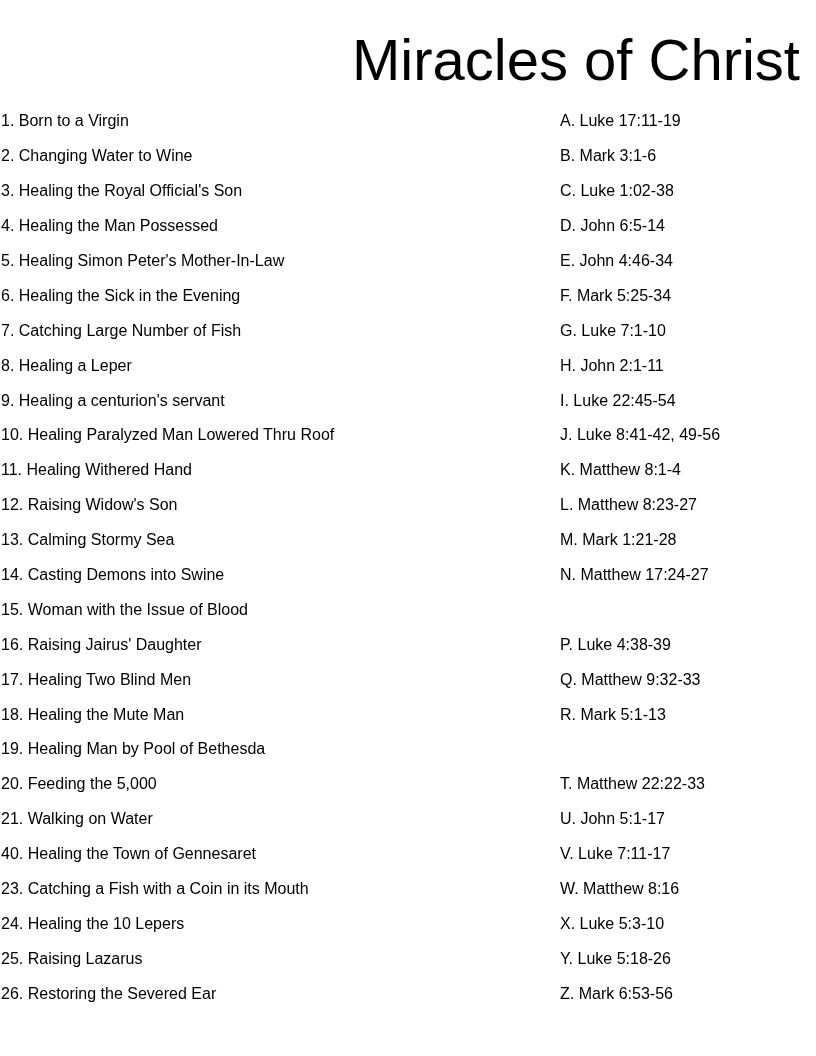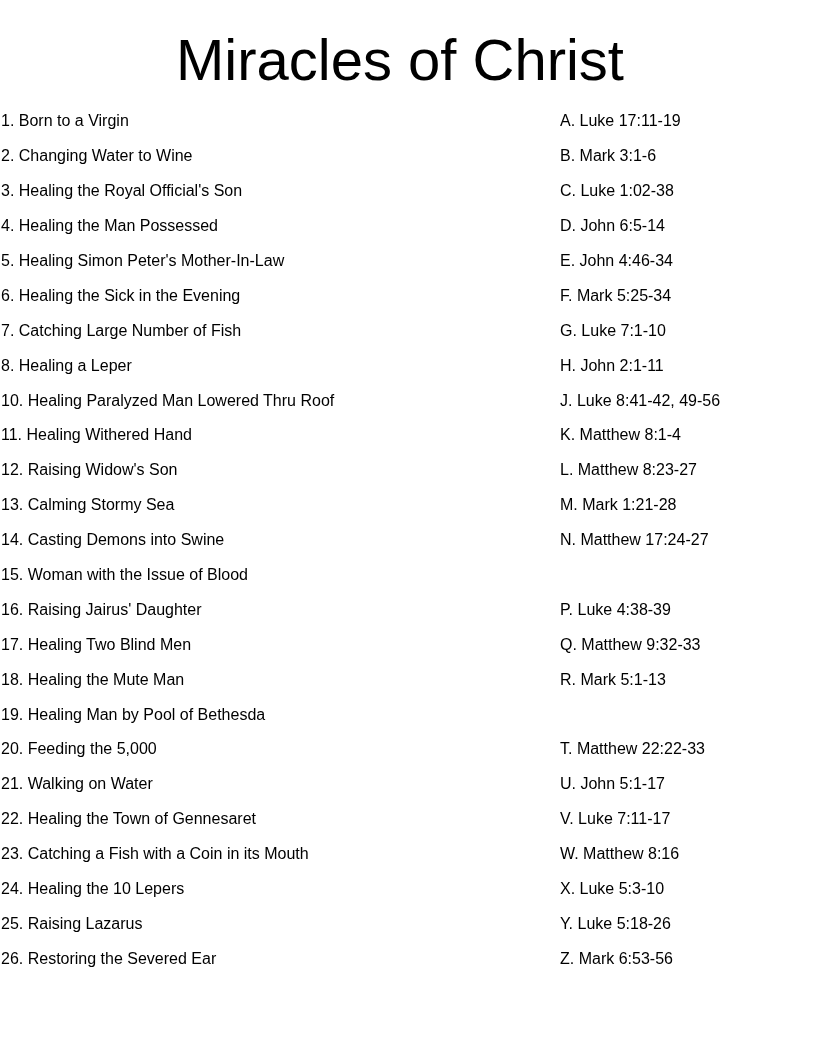--- a/index.html
+++ b/index.html
@@ -13,21 +13,21 @@
     position: relative;
     font-family: "Liberation Sans", sans-serif;
     color: #000000;
     overflow: hidden;
   }
   .page-title {
     position: absolute;
     top: 28px;
     left: 0;
     width: 800px;
-    text-align: center;
+    text-align: right;
     font-size: 58px;
     line-height: 64px;
     font-weight: normal;
     letter-spacing: 0px;
     margin: 0;
     color: #000000;
     font-family: "Liberation Sans", sans-serif;
   }
   .matching-list {
     position: absolute;
@@ -93,20 +93,24 @@
   <div class="matching-row">
     <div class="miracle-cell">7. Catching Large Number of Fish</div>
     <div class="reference-cell">G. Luke 7:1-10</div>
   </div>
 
   <div class="matching-row">
     <div class="miracle-cell">8. Healing a Leper</div>
     <div class="reference-cell">H. John 2:1-11</div>
   </div>
 
+  <div class="matching-row">
+    <div class="miracle-cell">9. Healing a centurion's servant</div>
+    <div class="reference-cell">I. Luke 22:45-54</div>
+  </div>
 
   <div class="matching-row">
     <div class="miracle-cell">10. Healing Paralyzed Man Lowered Thru Roof</div>
     <div class="reference-cell">J. Luke 8:41-42, 49-56</div>
   </div>
 
   <div class="matching-row">
     <div class="miracle-cell">11. Healing Withered Hand</div>
     <div class="reference-cell">K. Matthew 8:1-4</div>
   </div>
@@ -153,21 +157,21 @@
     <div class="miracle-cell">20. Feeding the 5,000</div>
     <div class="reference-cell">T. Matthew 22:22-33</div>
   </div>
 
   <div class="matching-row">
     <div class="miracle-cell">21. Walking on Water</div>
     <div class="reference-cell">U. John 5:1-17</div>
   </div>
 
   <div class="matching-row">
-    <div class="miracle-cell">22. Healing the Town of Gennesaret</div>
+    <div class="miracle-cell">40. Healing the Town of Gennesaret</div>
     <div class="reference-cell">V. Luke 7:11-17</div>
   </div>
 
   <div class="matching-row">
     <div class="miracle-cell">23. Catching a Fish with a Coin in its Mouth</div>
     <div class="reference-cell">W. Matthew 8:16</div>
   </div>
 
   <div class="matching-row">
     <div class="miracle-cell">24. Healing the 10 Lepers</div>

